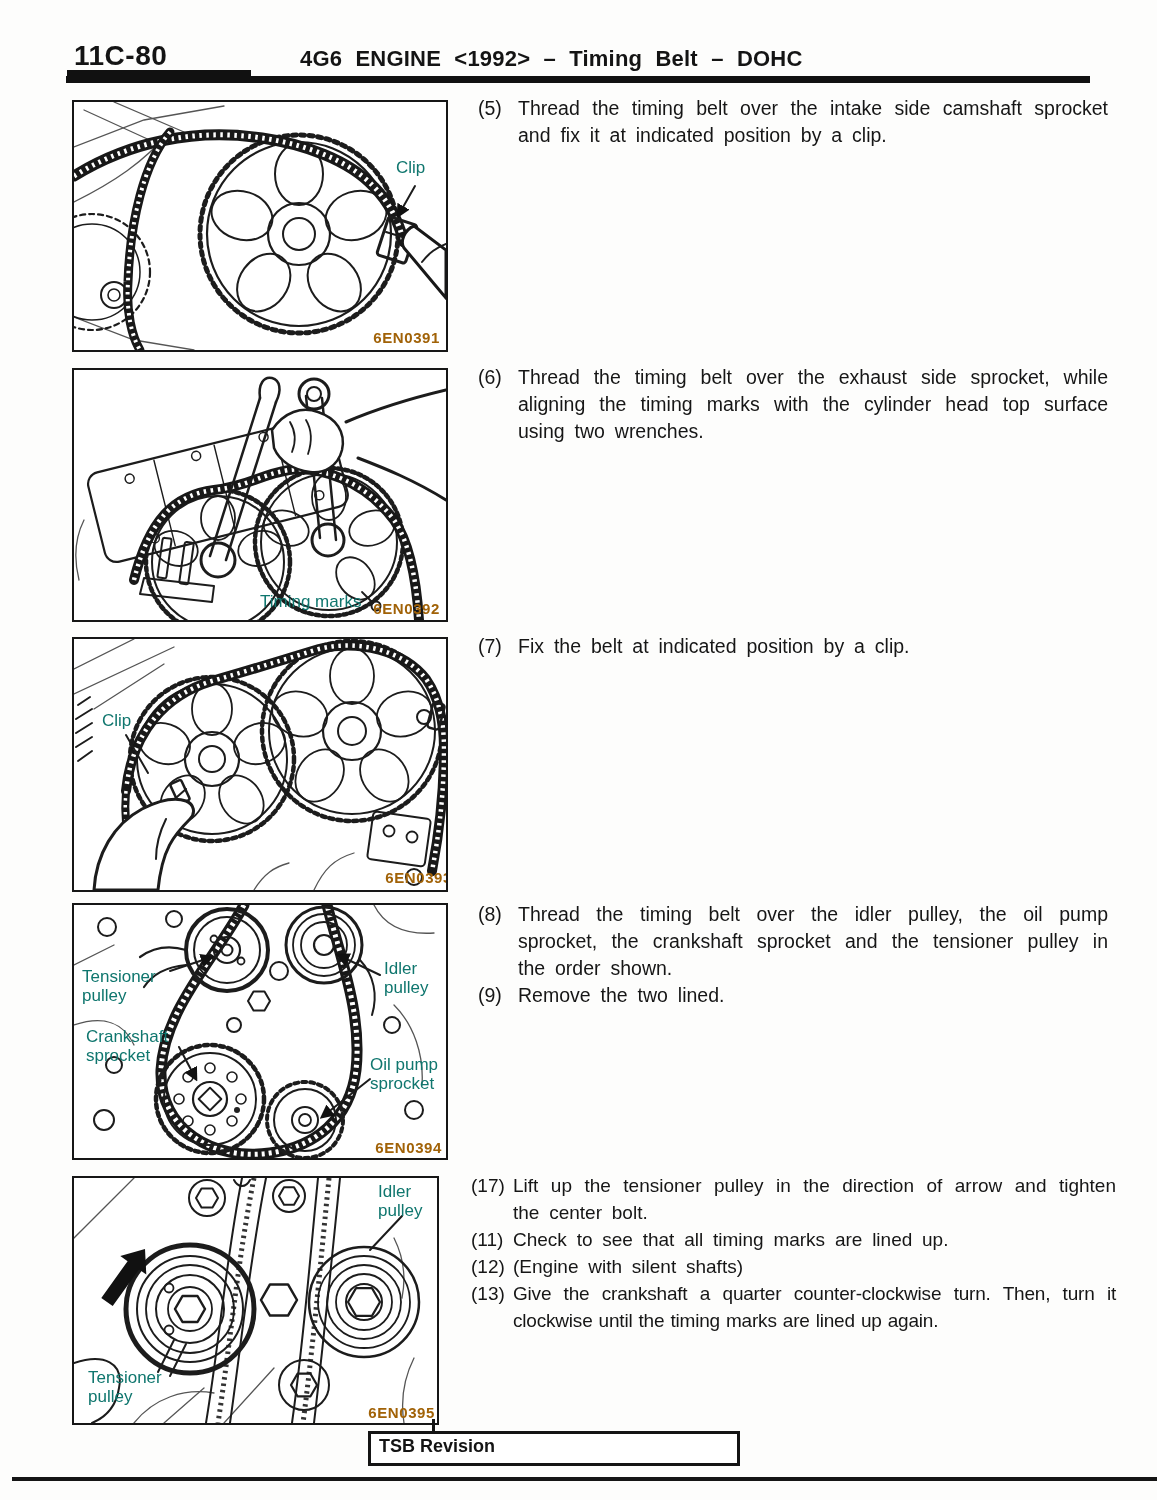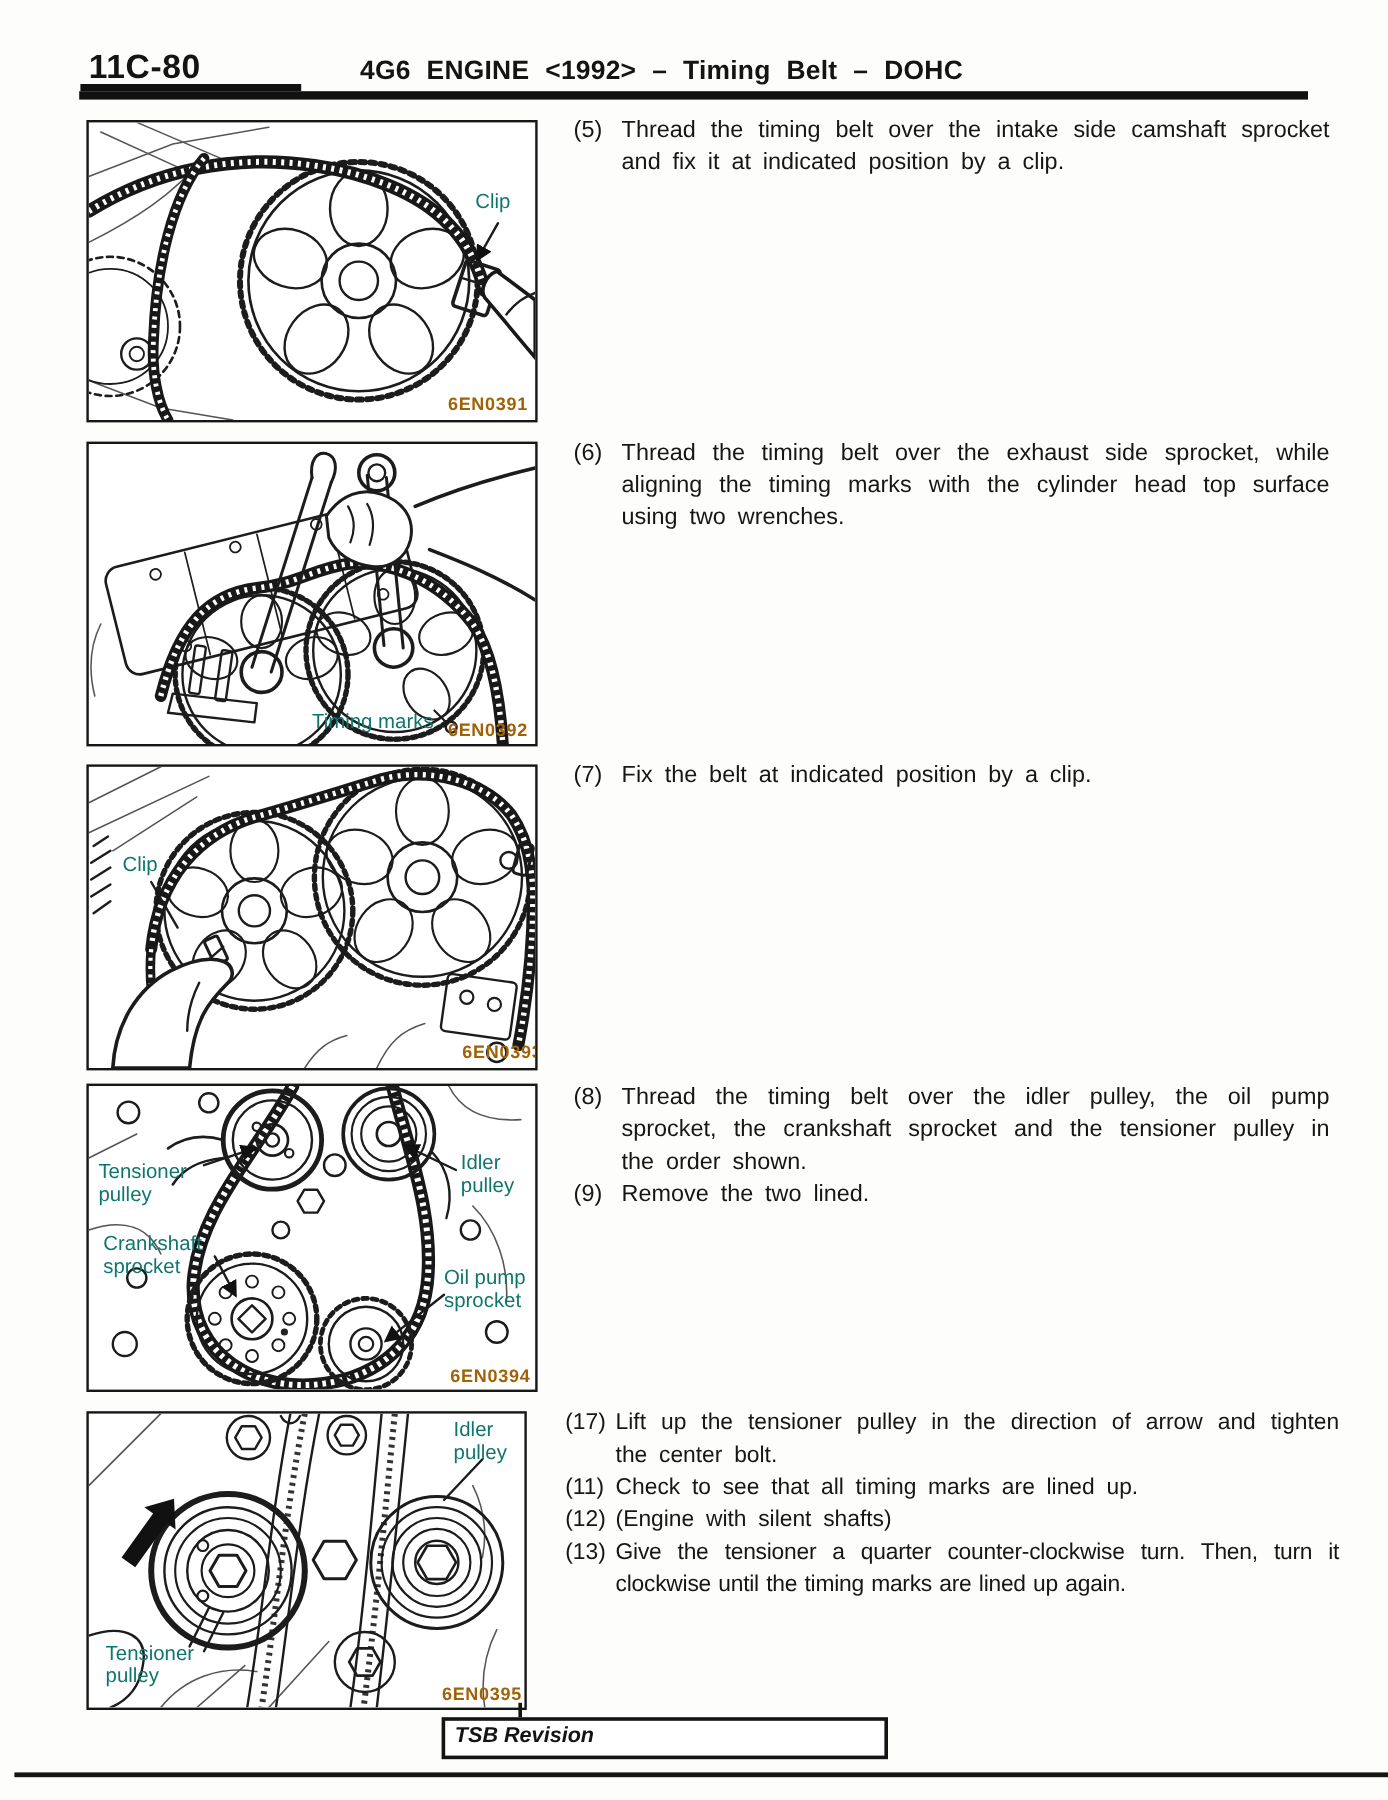--- a/index.html
+++ b/index.html
@@ -36,21 +36,21 @@
   .blockE{top:1172px;left:471px;width:645px;font-size:19px;}
   .step{position:relative;padding-left:40px;margin:0;}
   .step .num{position:absolute;left:0;top:0;}
   .step .txt{display:block;text-align:justify;word-spacing:4.5px;}
   .step .extra{display:block;word-spacing:4.5px;}
   .blockE .step{padding-left:42px;}
   .step.tight .txt{word-spacing:1px;letter-spacing:-0.2px;}
 
   
   .stub{position:absolute;left:432px;top:1419px;width:3px;height:15px;background:#141414;}
-  .tsb-box{position:absolute;left:368px;top:1431px;width:366px;height:29px;border:3px solid #141414;background:#fff;font-style:italic;}
+  .tsb-box{position:absolute;left:368px;top:1431px;width:366px;height:29px;border:3px solid #141414;background:#fff;}
   .tsb-box span{position:absolute;left:8px;top:2px;font-size:18px;font-weight:bold;}
   .rule-bottom{position:absolute;left:12px;top:1477px;width:1145px;height:4px;background:#151515;}
 </style>
 </head>
 <body>
 
 <div class="page">
 
   <div class="pagenum">11C-80</div>
   <div class="title">4G6 ENGINE &lt;1992&gt; – Timing Belt – DOHC</div>
@@ -360,21 +360,21 @@
     <div class="step">
       <span class="num">(11)</span>
       <span class="txt">Check to see that all timing marks are lined up.</span>
     </div>
     <div class="step tight">
       <span class="num">(12)</span>
       <span class="extra">(Engine with silent shafts)</span>
     </div>
     <div class="step tight">
       <span class="num">(13)</span>
-      <span class="txt">Give the tensioner a quarter counter-clockwise turn. Then, turn it clockwise until the timing marks are lined up again.</span>
+      <span class="txt">Give the crankshaft a quarter counter-clockwise turn. Then, turn it clockwise until the timing marks are lined up again.</span>
     </div>
   </section>
 
   <div class="stub"></div>
   <div class="tsb-box">
     <span>TSB Revision</span>
   </div>
   <div class="rule-bottom"></div>
 
 </div>

